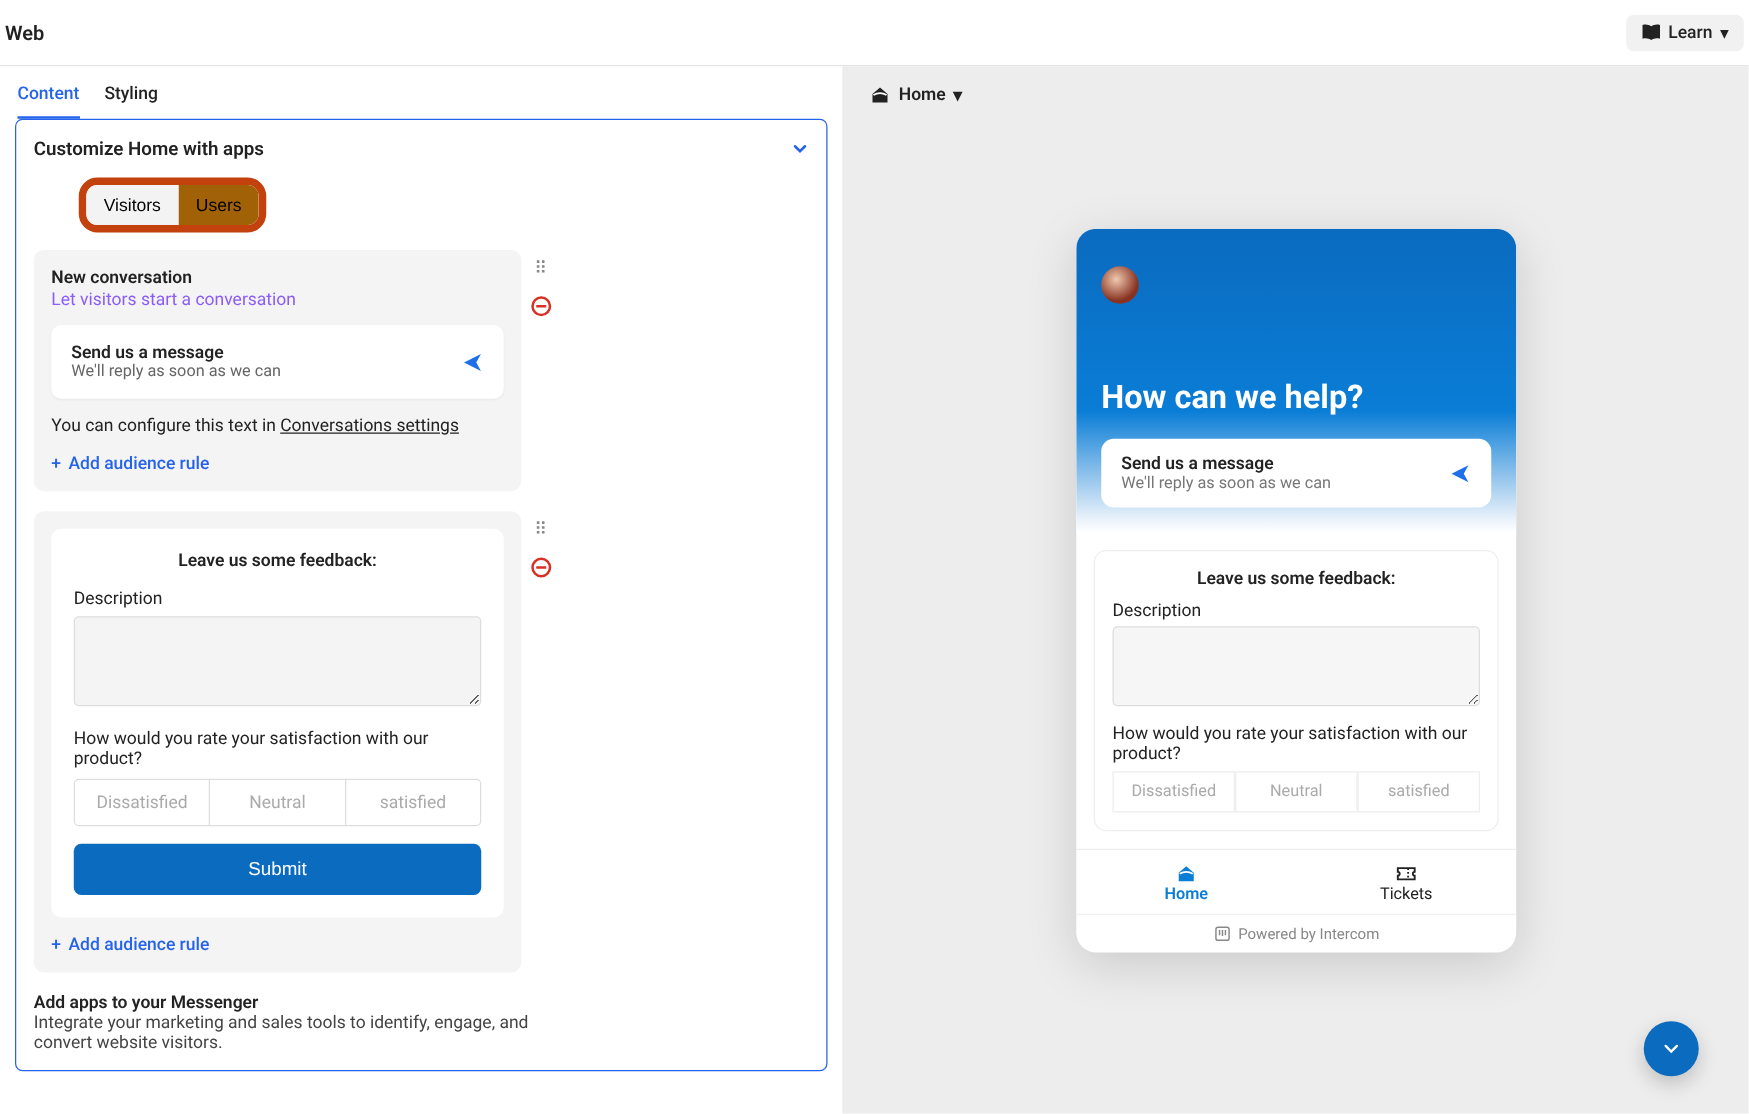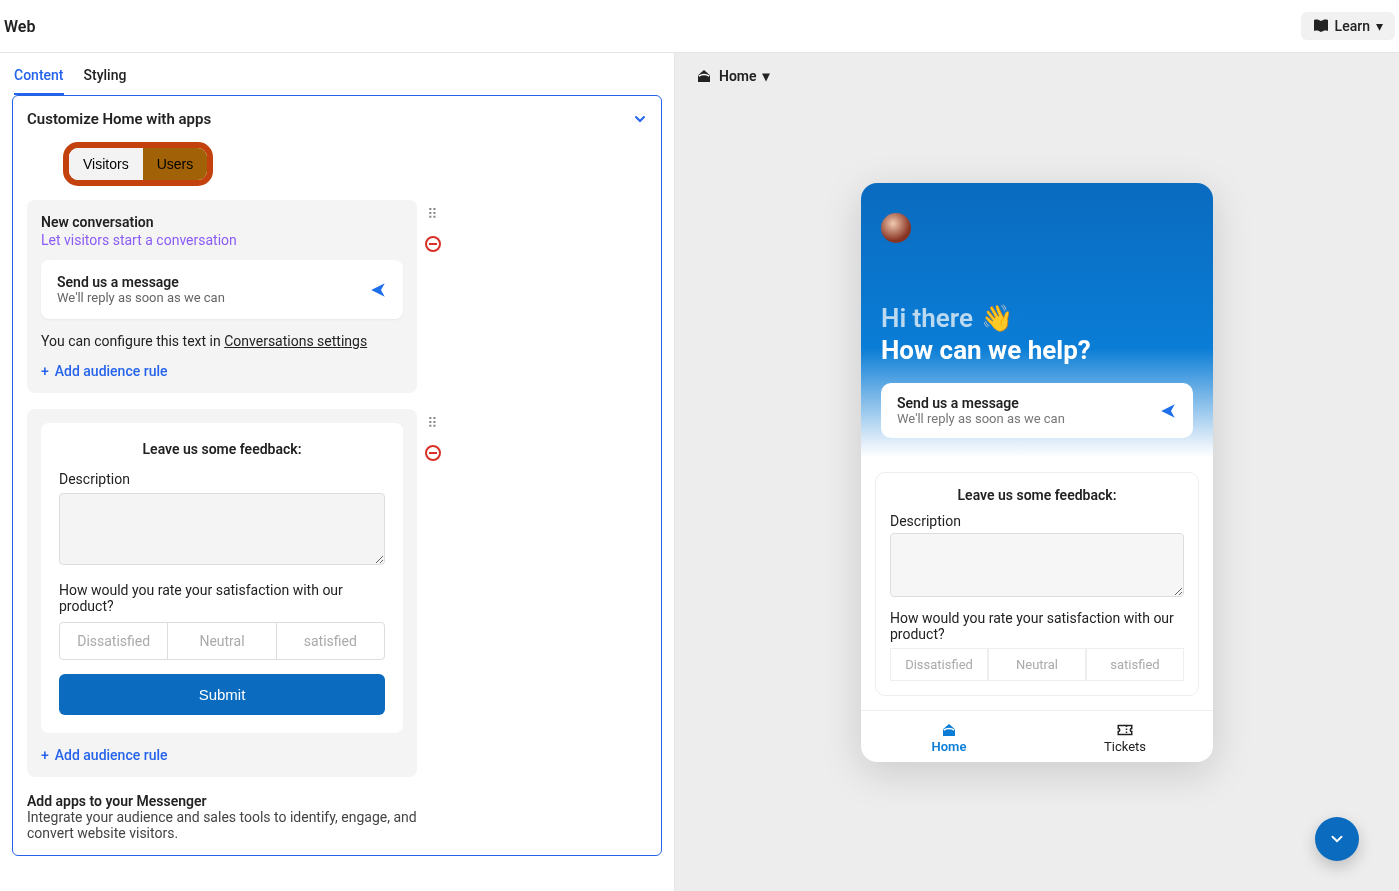--- a/index.html
+++ b/index.html
@@ -169,45 +169,41 @@
             <span>Add audience rule</span>
           </div>
         </div>
         <div class="card-controls">
           <span class="drag-dots">⠿</span>
           <span class="remove-circle"></span>
         </div>
       </div>
 
       <div class="section-hdr">Add apps to your Messenger</div>
-      <div class="section-desc">Integrate your audience and sales tools to identify, engage, and convert website visitors.</div>
+      <div class="section-desc">Integrate your marketing and sales tools to identify, engage, and convert website visitors.</div>
     </div>
   </div>
 
   <div class="right">
     <div class="preview-bar">
       <div class="home-pill">
         <span>
           <svg width="18" height="18" viewBox="0 0 24 24">
               <path d="M4 11 L12 4 L20 11 L20 20 L4 20 Z" fill="#222"></path>
               <path d="M5 12 Q12 8 19 12" stroke="#fff" stroke-width="2" fill="none"></path>
             </svg>
         </span>
         <span>Home</span>
         <span>▾</span>
       </div>
     </div>
 
     <div class="messenger">
       <div class="m-hero">
         <div class="avatar"></div>
-        <div class="hero-hi">
-          <span>Hi there</span>
-          <span>👋</span>
-        </div>
         <div class="hero-help">How can we help?</div>
         <div class="m-msgbox">
           <div>
             <div class="t1" style="font-weight:600">Send us a message</div>
             <div class="t2b">We'll reply as soon as we can</div>
           </div>
           <span>
             <svg width="18" height="18" viewBox="0 0 24 24">
                 <path d="M3 12 L21 3 L16 12 L21 21 Z" fill="#1f6feb"></path>
               </svg>
@@ -240,20 +236,31 @@
         <div class="m-nav-item">
           <div>
               <svg width="20" height="18" viewBox="0 0 24 24" style="margin:0 auto">
                 <path d="M3 6 L21 6 L21 10 A2 2 0 0 0 21 14 L21 18 L3 18 L3 14 A2 2 0 0 0 3 10 Z" fill="none" stroke="#222" stroke-width="2"></path>
                 <line x1="14" y1="6" x2="14" y2="18" stroke="#222" stroke-width="2" stroke-dasharray="2 2"></line>
               </svg>
             </div>
           <div>Tickets</div>
         </div>
       </div>
+      <div class="m-footer">
+        <span>
+            <svg width="14" height="14" viewBox="0 0 24 24">
+              <rect x="3" y="3" width="18" height="18" rx="3" fill="none" stroke="#888" stroke-width="2"></rect>
+              <line x1="8" y1="7" x2="8" y2="14" stroke="#888" stroke-width="2"></line>
+              <line x1="12" y1="7" x2="12" y2="15" stroke="#888" stroke-width="2"></line>
+              <line x1="16" y1="7" x2="16" y2="14" stroke="#888" stroke-width="2"></line>
+            </svg>
+          </span>
+        <span>Powered by Intercom</span>
+      </div>
     </div>
 
     <div class="launcher">
       <span>
         <svg width="18" height="18" viewBox="0 0 24 24">
             <path d="M6 9 L12 15 L18 9" stroke="#fff" stroke-width="2.5" fill="none" stroke-linecap="round"></path>
           </svg>
       </span>
     </div>
   </div>

